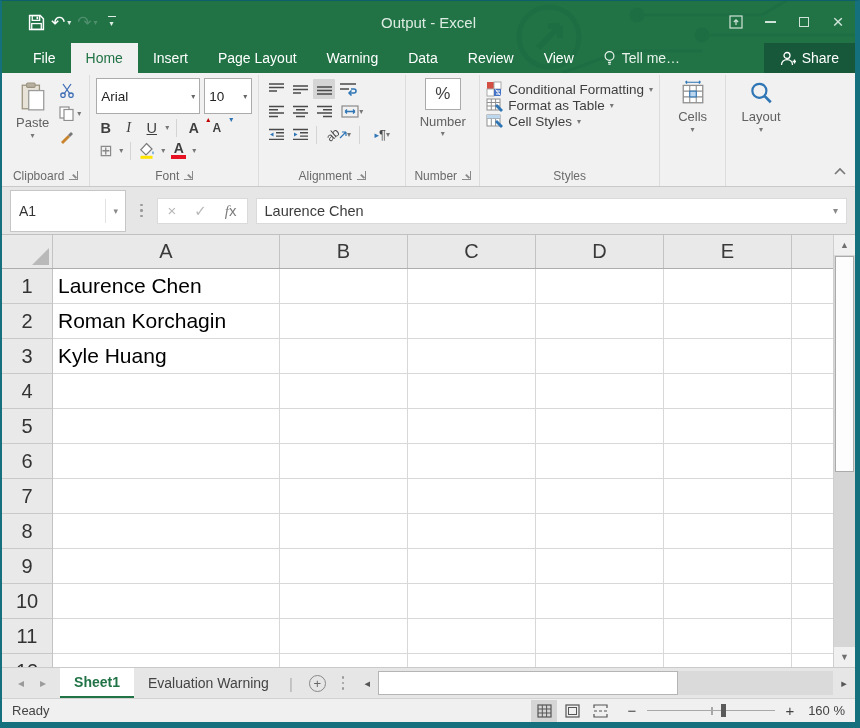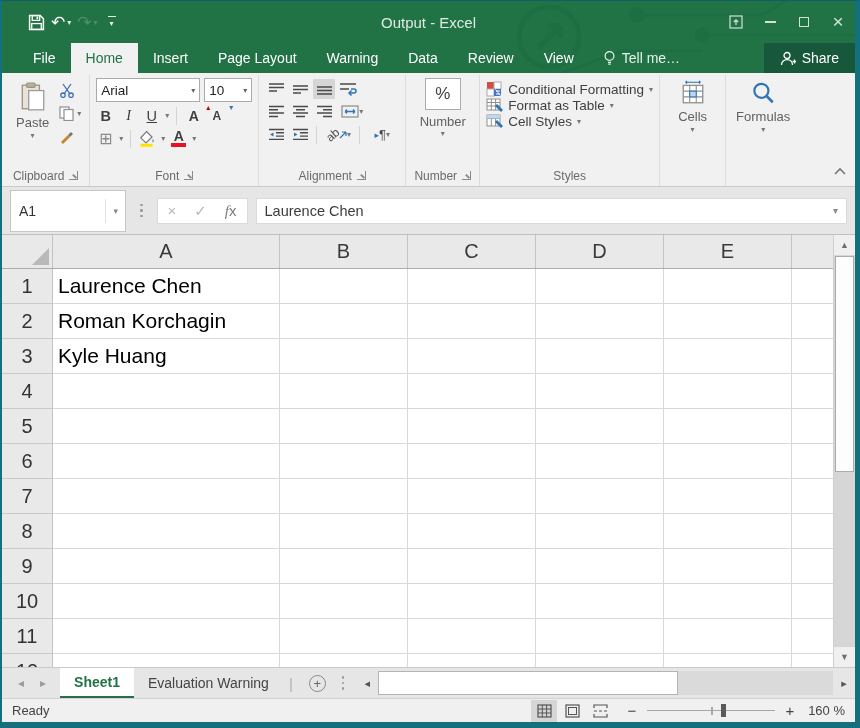--- a/index.html
+++ b/index.html
@@ -40,21 +40,21 @@
   .gbody { flex:1; display:flex; padding:3px 6px 0 6px; }
   .glabel { height:21px; display:flex; align-items:center; justify-content:center; gap:5px; font-size:12px; color:#6a6a6a; }
   .launcher { width:9px; height:9px; border-right:1.5px solid #8a8a8a; border-bottom:1.5px solid #8a8a8a; position:relative; cursor:pointer; }
   .launcher::after { content:""; position:absolute; right:1px; bottom:1px; width:5px; height:1.5px; background:#8a8a8a; transform:rotate(45deg); transform-origin:right bottom; }
   .bigbtn { display:flex; flex-direction:column; align-items:center; justify-content:flex-start; padding:4px 8px; font-size:13px; color:#616161; cursor:pointer; }
   .bigbtn .cap { margin-top:3px; } .bigbtn .dd { font-size:8px; color:#777; margin-top:1px; }
   .smallcol { display:flex; flex-direction:column; justify-content:flex-start; gap:5px; padding:3px 2px; }
   .sbtn { display:flex; align-items:center; gap:3px; font-size:13px; color:#444; cursor:pointer; height:18px; }
   .sbtn .dd { font-size:8px; color:#777; }
   .fontgrp .row { display:flex; align-items:center; gap:4px; margin-bottom:4px; }
-  .combo { background:#fff; border:1px solid #ababab; height:24px; display:flex; align-items:center; font-size:13.5px; color:#222; padding:0 4px; cursor:pointer; }
+  .combo { background:#fff; border:1px solid #ababab; height:36px; display:flex; align-items:center; font-size:13.5px; color:#222; padding:0 4px; cursor:pointer; }
   .combo .dd { margin-left:auto; font-size:8px; color:#666; padding-left:6px; }
   .tbtn { min-width:19px; height:19px; display:flex; align-items:center; justify-content:center; font-size:14.5px; color:#3f3f3f; cursor:pointer; }
   .tbtn.b { font-weight:bold; } .tbtn.i { font-style:italic; font-family:"Liberation Serif",serif; }
   .tbtn.u { text-decoration:underline; }
   .dd8 { font-size:8px; color:#777; cursor:pointer; }
   .sep-v { width:1px; height:18px; background:#d4d4d4; margin:0 3px; }
   .fsz { position:relative; font-size:14px; color:#3f3f3f; font-weight:bold; }
   .fsz .tri { position:absolute; top:-3px; right:-7px; font-size:8px; color:#c00000; }
   .fsz .tri.dn { color:#2e75b5; }
   .acolor { font-size:14px; font-weight:bold; color:#3f3f3f; line-height:12px; text-align:center; }
@@ -464,21 +464,21 @@
       <div class="glabel"></div>
     </div>
 
     <div class="group" style="min-width:70px;border-right:none;">
       <div class="gbody" style="flex-direction:column;align-items:center;">
         <span class="bigbtn" style="padding:2px 4px;">
           <svg width="26" height="26" viewBox="0 0 24 24">
             <circle cx="10.5" cy="10" r="6.5" fill="none" stroke="#2e75b5" stroke-width="2"></circle>
             <path d="M15.5 15 L21 20.5" stroke="#2e75b5" stroke-width="2.4"></path>
           </svg>
-          <span class="cap">Formulas</span>
+          <span class="cap">Layout</span>
           <span class="dd">▾</span>
         </span>
       </div>
       <div class="glabel"></div>
     </div>
 
     <span class="collapse">
       <svg width="14" height="9" viewBox="0 0 14 9">
         <path d="M2 7 L7 2 L12 7" fill="none" stroke="#777" stroke-width="1.6"></path>
       </svg>

